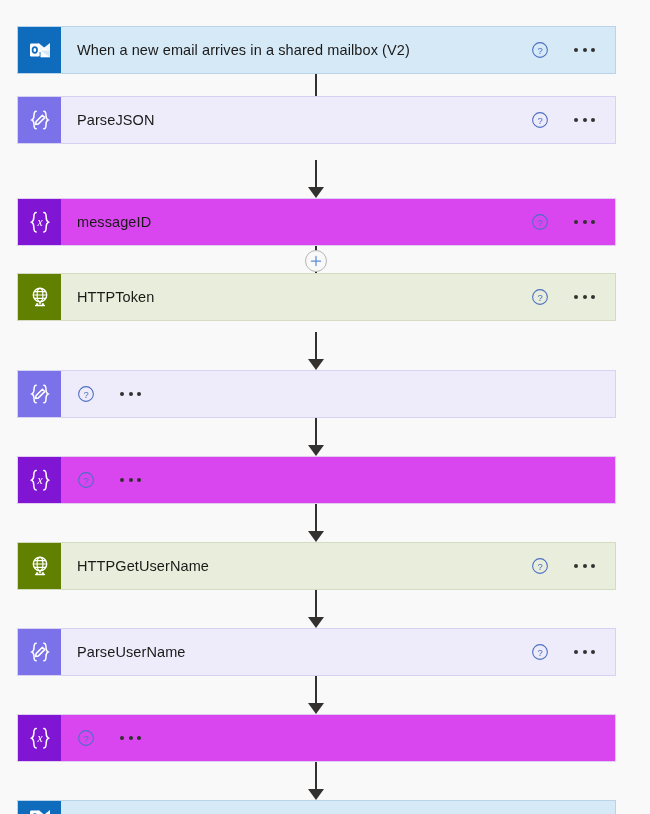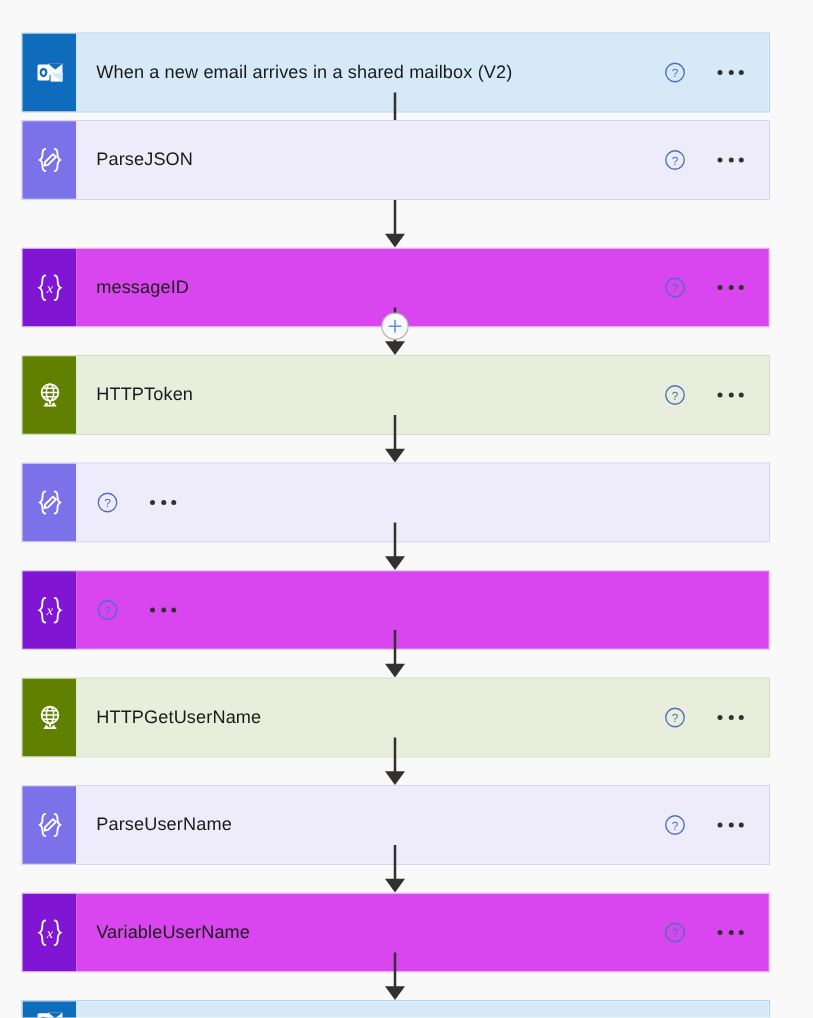--- a/index.html
+++ b/index.html
@@ -17,21 +17,21 @@
     width: 650px;
     height: 814px;
     background: #f9f9f9;
   }
 
   
   .card {
     position: absolute;
     left: 17px;
     width: 599px;
-    height: 64px;
+    height: 48px;
     display: flex;
     align-items: stretch;
     border: 1px solid rgba(0,0,0,0.10);
     background: #ffffff;
   }
 
   .card-icon {
     width: 43px;
     min-width: 43px;
     display: flex;
@@ -242,21 +242,21 @@
   </div>
 
   <div class="connector" style="top:246px;height:28px;"></div>
   <div class="insert-btn" style="top:250px;">
     <svg width="12" height="12" viewBox="0 0 12 12" aria-hidden="true">
       <path d="M6 1.4 V10.6 M1.4 6 H10.6" stroke="#5b8fd6" stroke-width="1.25" stroke-linecap="round"></path>
     </svg>
   </div>
   <div class="arrow-head" style="top:273px;"></div>
 
-  <div class="card theme-http" style="top:284px;">
+  <div class="card theme-http" style="top:273px;">
     <div class="card-icon">
       <svg width="26" height="26" viewBox="0 0 26 26" aria-hidden="true">
         <circle cx="13" cy="11" r="6.7" fill="none" stroke="#ffffff" stroke-width="1.4"></circle>
         <ellipse cx="13" cy="11" rx="2.9" ry="6.7" fill="none" stroke="#ffffff" stroke-width="1.2"></ellipse>
         <path d="M6.3 11 H19.7 M7.3 7.6 H18.7 M7.3 14.4 H18.7" stroke="#ffffff" stroke-width="1.1"></path>
         <path d="M13 17.7 V20.3" stroke="#ffffff" stroke-width="1.4"></path>
         <path d="M8.6 21.5 H17.4" stroke="#ffffff" stroke-width="1.4" stroke-linecap="round"></path>
         <rect x="9.1" y="19.3" width="2.1" height="2.1" fill="#ffffff"></rect>
         <rect x="14.8" y="19.3" width="2.1" height="2.1" fill="#ffffff"></rect>
       </svg>
@@ -402,21 +402,20 @@
 
   <div class="card theme-variable" style="top:714px;">
     <div class="card-icon">
       <svg width="28" height="28" viewBox="0 0 28 28" aria-hidden="true">
         <path d="M10.2 4.4c-2.4 0-2.4 2.7-2.4 4.9 0 2.3-.6 4-2.3 4.9 1.7.9 2.3 2.6 2.3 4.9 0 2.2 0 4.9 2.4 4.9" fill="none" stroke="#ffffff" stroke-width="1.5" stroke-linecap="round"></path>
         <path d="M17.8 4.4c2.4 0 2.4 2.7 2.4 4.9 0 2.3.6 4 2.3 4.9-1.7.9-2.3 2.6-2.3 4.9 0 2.2 0 4.9-2.4 4.9" fill="none" stroke="#ffffff" stroke-width="1.5" stroke-linecap="round"></path>
         <text x="14" y="18.4" font-family="Liberation Serif, serif" font-style="italic" font-size="11.5" fill="#ffffff" text-anchor="middle">x</text>
       </svg>
     </div>
     <div class="card-body">
-      <span class="card-title">VariableUserName</span>
       <span class="card-actions">
         <span>
           <svg class="help-icon" viewBox="0 0 20 20" aria-hidden="true">
             <circle cx="10" cy="10" r="8.2" fill="none" stroke="#4c6fc4" stroke-width="1.2"></circle>
             <text x="10" y="14.2" font-family="Liberation Sans, sans-serif" font-size="10.5" fill="#4c6fc4" text-anchor="middle">?</text>
           </svg>
         </span>
         <span class="ellipsis">
             <i></i>
             <i></i>

